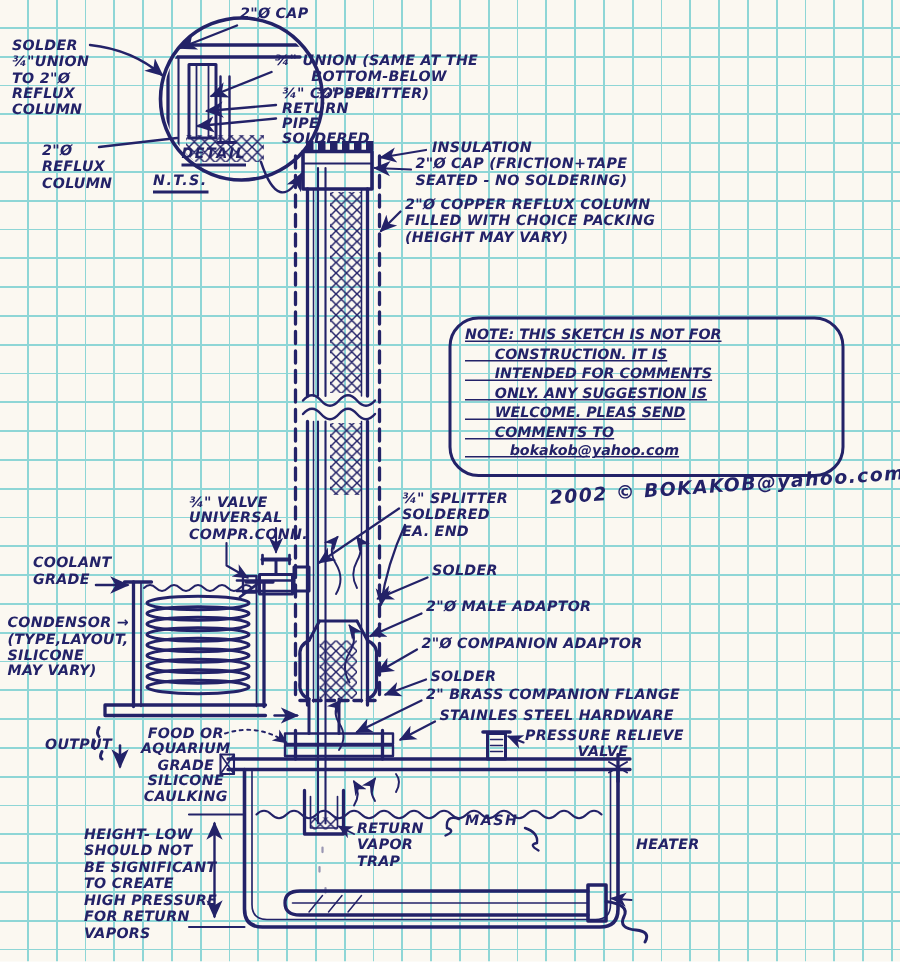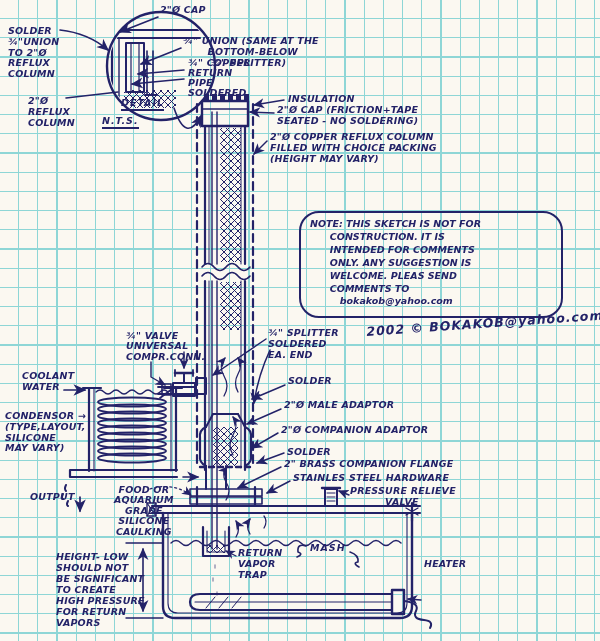--- a/index.html
+++ b/index.html
@@ -28,36 +28,36 @@
   #lbl-insulation{left:288px;top:94px;}
   #lbl-cap-friction{left:277px;top:105px;}
   #lbl-reflux-filled{left:270px;top:132px;}
   #box-title{position:absolute;left:303px;top:181px;width:252px;height:26px;
     border:2.2px solid #232268;border-radius:16px;z-index:2;
     font:bold 12px/26px "DejaVu Sans",sans-serif;color:#232268;
     text-align:center;letter-spacing:3.5px;word-spacing:12px;}
   #box-note{position:absolute;left:299px;top:211px;width:260px;height:103px;
     border:2.2px solid #232268;border-radius:20px;z-index:2;}
   #note-text{position:absolute;left:9px;top:5px;white-space:pre;
-    font:italic bold 9.5px/1.36 "DejaVu Sans",sans-serif;color:#232268;}
+    font:italic bold 9.5px/1.36 "DejaVu Sans",sans-serif;color:#232268;text-decoration:underline;}
   #lbl-copyright{left:366px;top:325px;font-size:12.5px;letter-spacing:1px;
     transform:rotate(-4deg);transform-origin:left top;}
   #lbl-splitter{left:268px;top:328px;}
   #lbl-valve{left:126px;top:331px;line-height:1.08;}
   #lbl-coolant{left:22px;top:371px;}
   #lbl-condensor{left:5px;top:411px;}
   #lbl-solder-upper{left:288px;top:376px;}
   #lbl-male-adaptor{left:284px;top:400px;}
   #lbl-companion-adaptor{left:281px;top:425px;}
   #lbl-solder-lower{left:287px;top:447px;}
   #lbl-brass-flange{left:284px;top:459px;}
   #lbl-stainless{left:293px;top:473px;}
   #lbl-pressure{left:350px;top:486px;}
   #lbl-output{left:30px;top:492px;}
-  #lbl-caulking{left:94px;top:485px;line-height:1.1;margin-left:20px;}
+  #lbl-caulking{left:94px;top:485px;line-height:1.1;}
   #lbl-height-note{left:56px;top:551px;line-height:1.16;}
   #lbl-return-trap{left:238px;top:548px;}
   #lbl-mash{left:310px;top:543px;letter-spacing:1px;}
   #lbl-heater{left:424px;top:559px;}
 </style>
 </head>
 <body>
 
 <div class="sheet">
 
@@ -295,21 +295,21 @@
 </div>
 <div class="lbl" id="lbl-copyright">2002 © BOKAKOB@yahoo.com</div>
 
 <div class="lbl" id="lbl-splitter">¾" SPLITTER
 SOLDERED
 EA. END</div>
 <div class="lbl" id="lbl-valve">¾" VALVE
 UNIVERSAL
 COMPR.CONN.</div>
 <div class="lbl" id="lbl-coolant">COOLANT
-WATER</div>
+GRADE</div>
 <div class="lbl" id="lbl-condensor">CONDENSOR →
 (TYPE,LAYOUT,
 SILICONE
 MAY VARY)</div>
 <div class="lbl" id="lbl-solder-upper">SOLDER</div>
 <div class="lbl" id="lbl-male-adaptor">2"Ø MALE ADAPTOR</div>
 <div class="lbl" id="lbl-companion-adaptor">2"Ø COMPANION ADAPTOR</div>
 <div class="lbl" id="lbl-solder-lower">SOLDER</div>
 <div class="lbl" id="lbl-brass-flange">2" BRASS COMPANION FLANGE</div>
 <div class="lbl" id="lbl-stainless">STAINLES STEEL HARDWARE</div>

